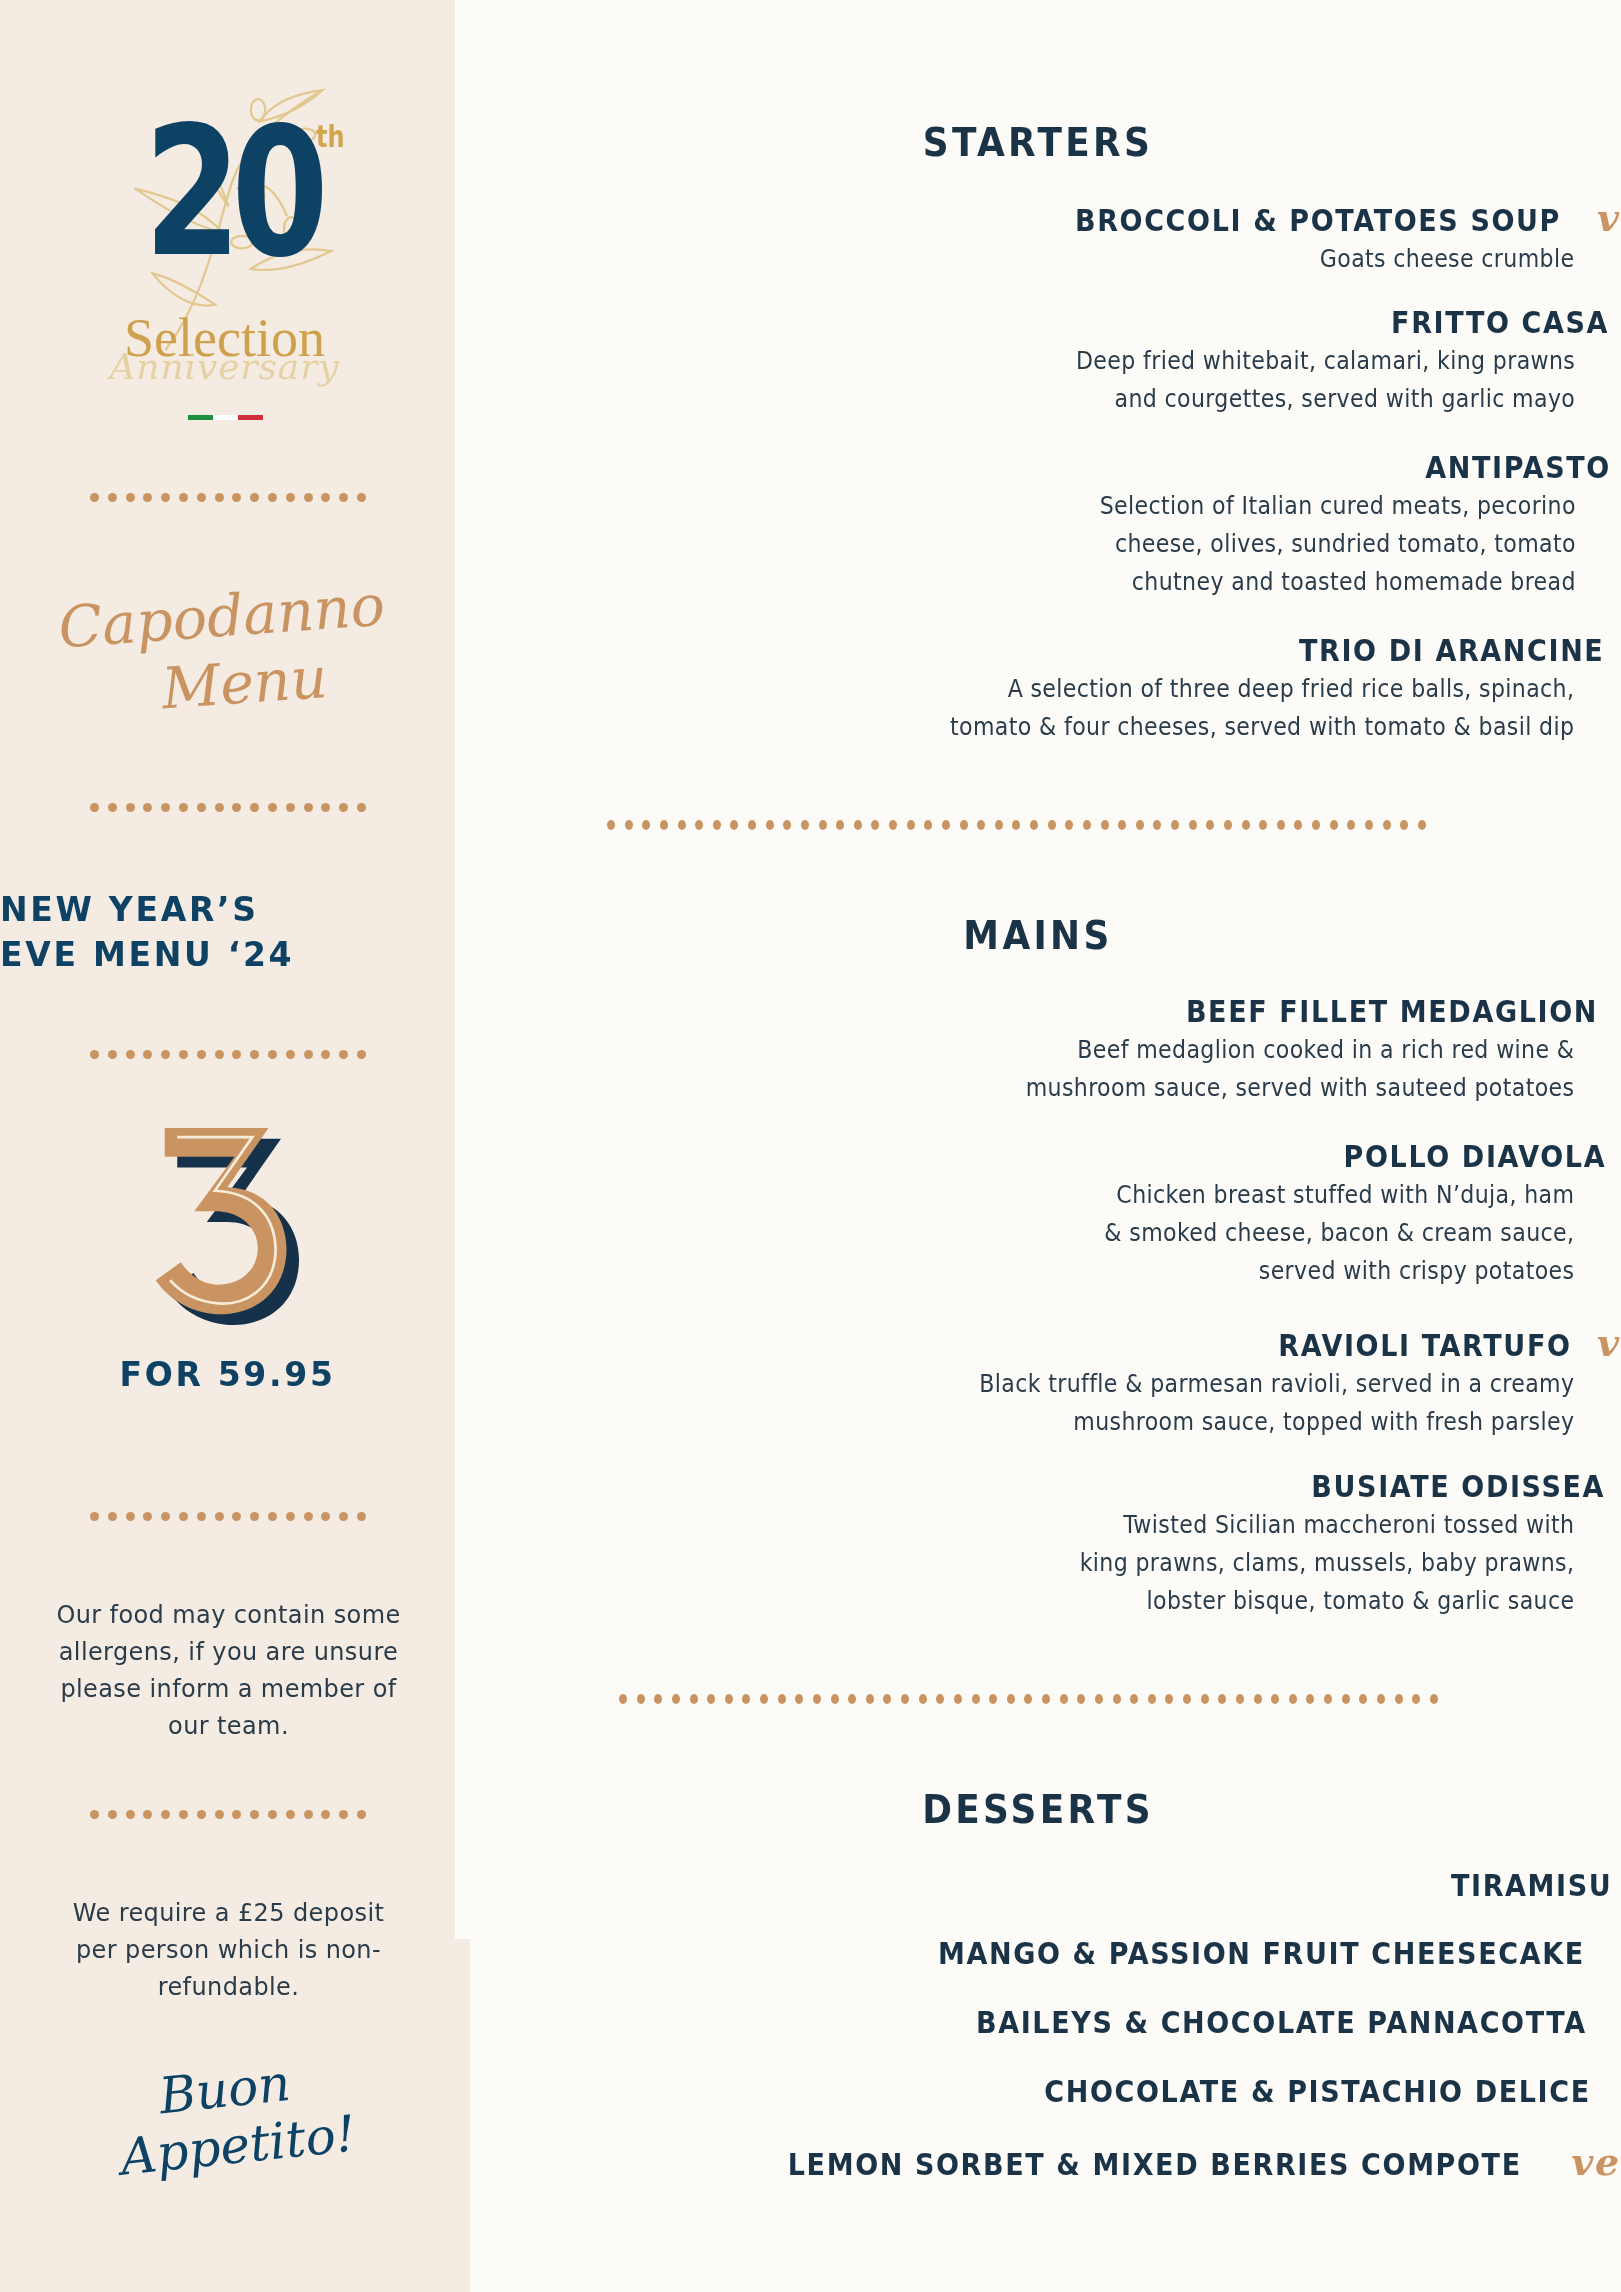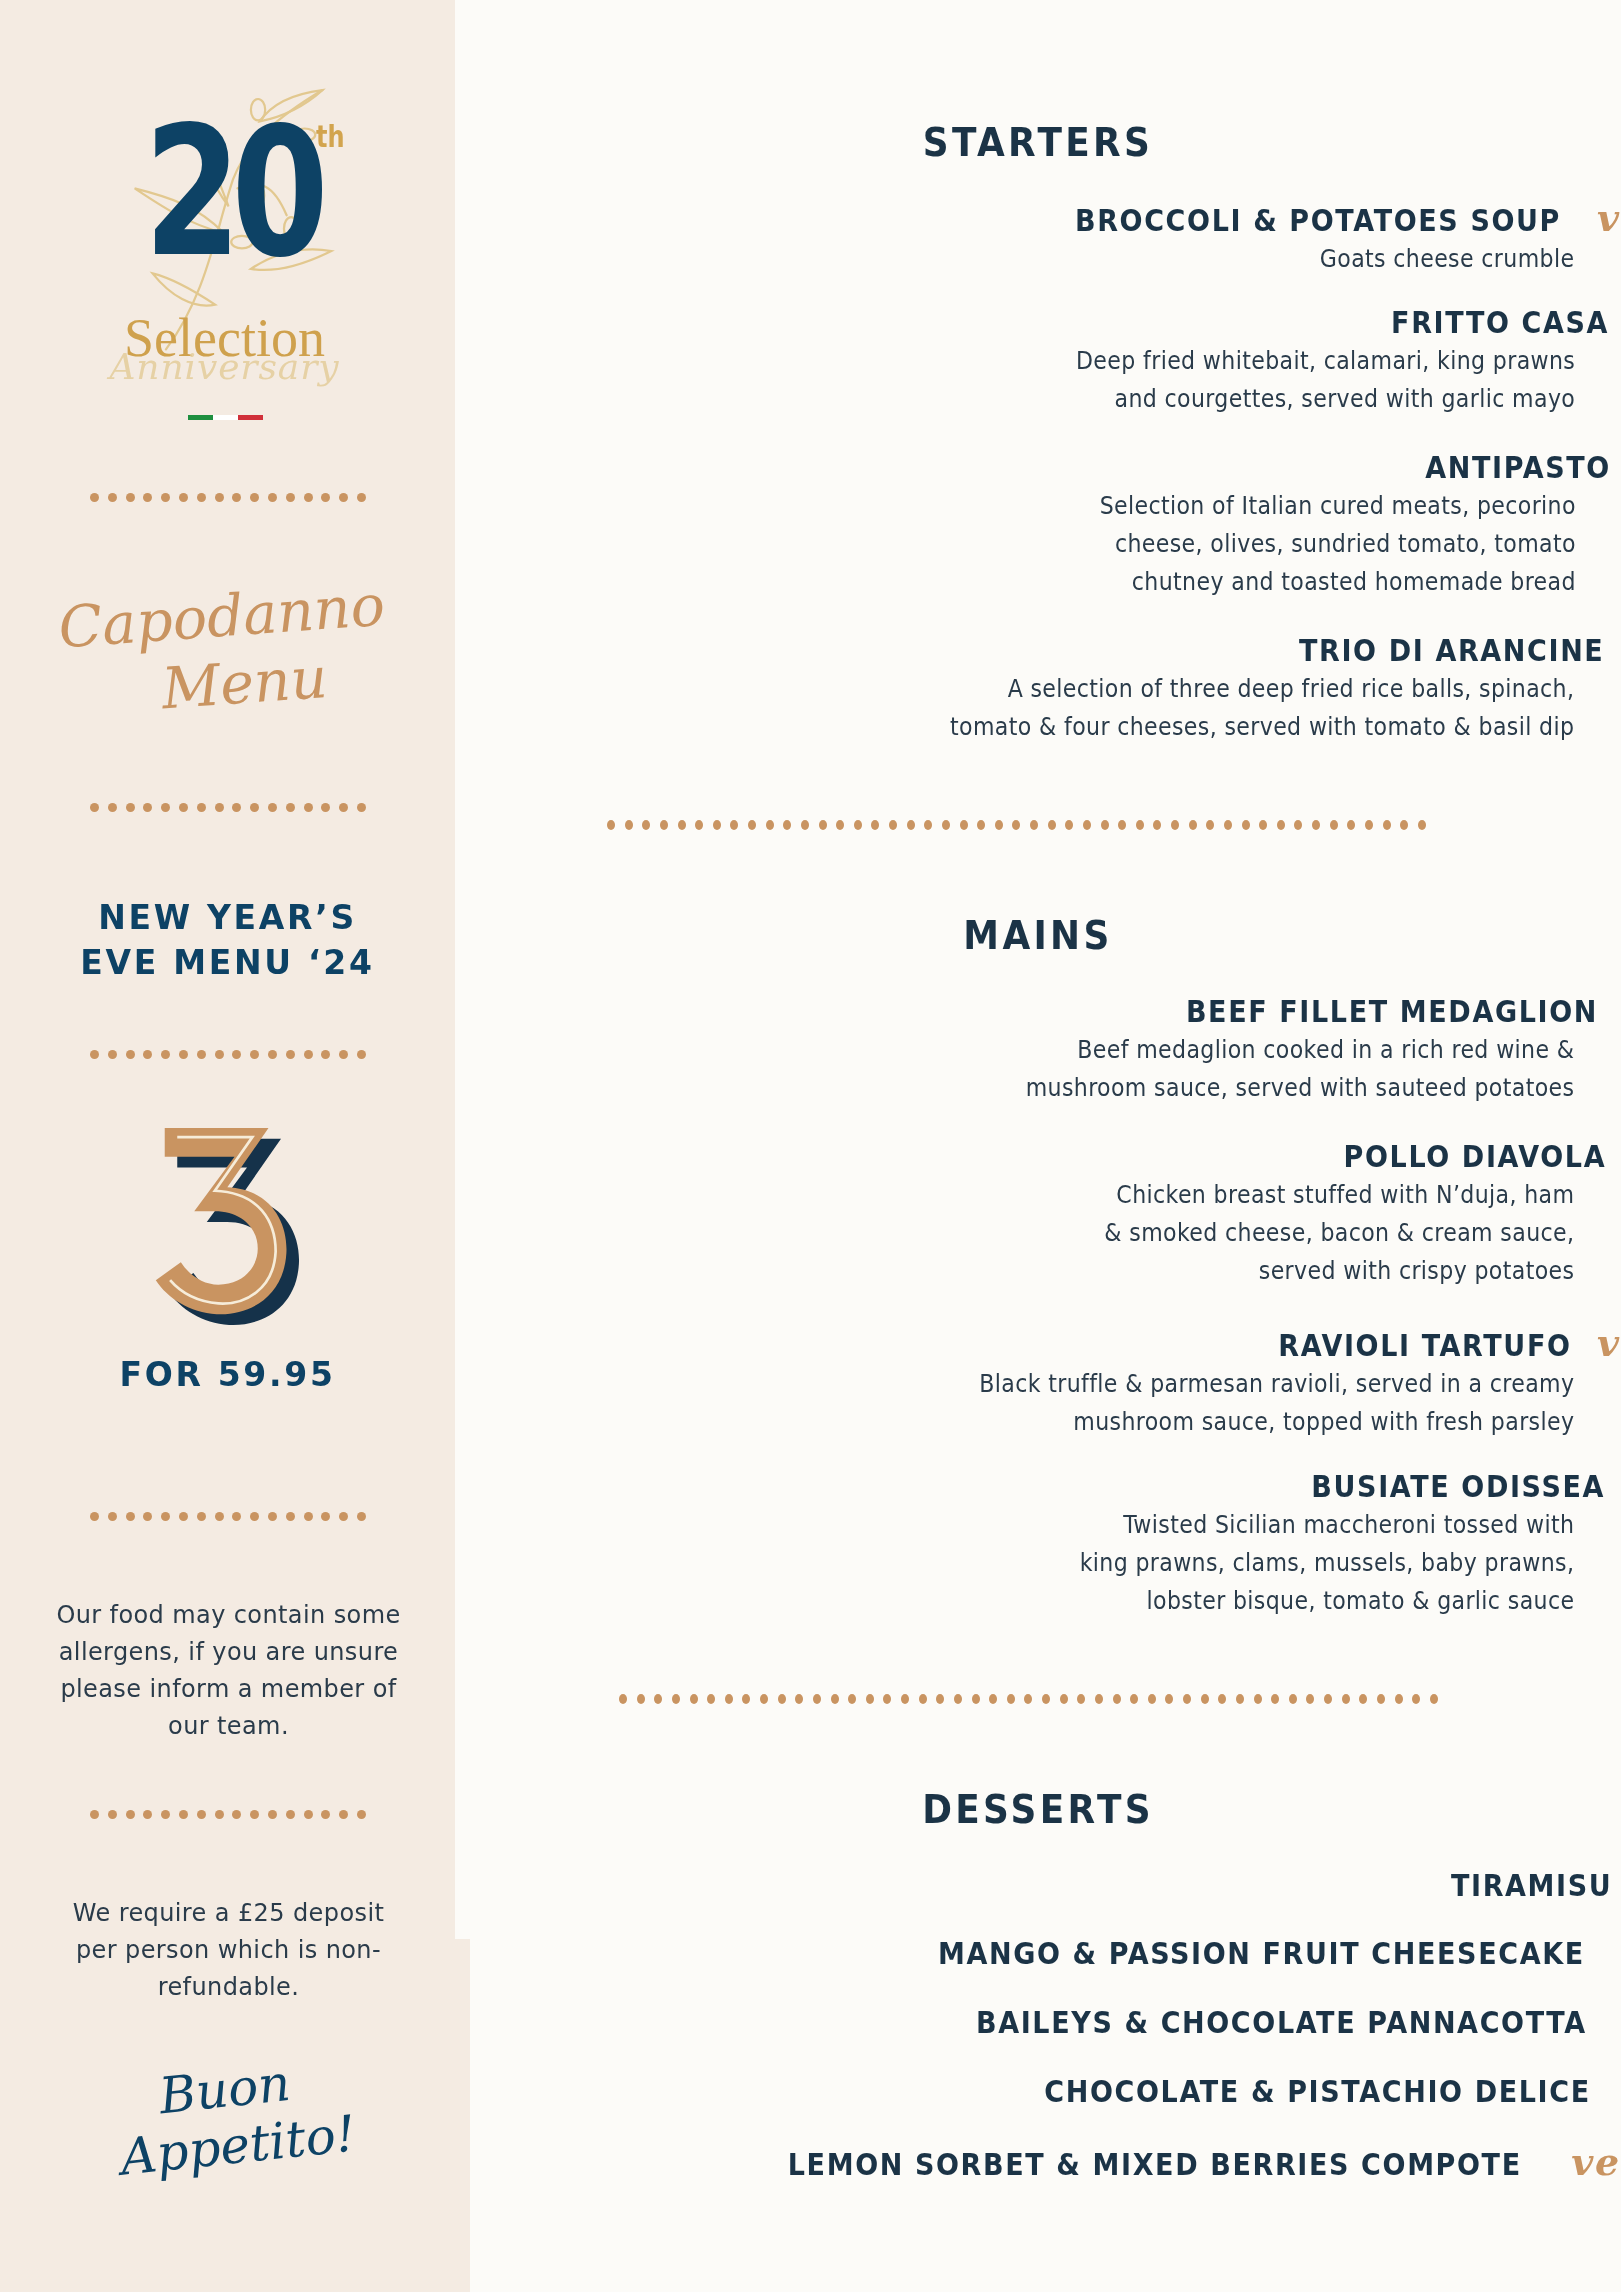--- a/index.html
+++ b/index.html
@@ -55,23 +55,23 @@
     .dots i { display: block; width: 9px; height: 9px; border-radius: 50%; background: #c99461; }
     .dots.main-dots i { width: 8px; height: 9.9px; border-radius: 50%; }
 
     
     .script {
       position: absolute; text-align: center;
       font-family: "DejaVu Serif", serif; font-style: italic;
     }
     .cap-menu { left: 36px; top: 582px; width: 376px; color: #c99461; font-size: 57px; line-height: 68px; transform: rotate(-4deg); }
     .nye {
-      position: absolute; left: 0; top: 887px; width: 455px; text-align: center;
+      position: absolute; left: 0; top: 887px; width: 455px; 
       font-family: "DejaVu Sans", sans-serif; font-weight: bold;
-      color: #0d4265; font-size: 33px; line-height: 45px; letter-spacing: 2.7px; margin-top: 8px;
+      color: #0d4265; font-size: 33px; line-height: 45px; letter-spacing: 2.7px;
     }
     .three {
       position: absolute; left: 154px; top: 1119px; width: 161px; height: 215px;
     }
     .courses {
       position: absolute; left: 0; top: 1352px; width: 455px; text-align: center;
       font-family: "DejaVu Sans", sans-serif; font-weight: bold;
       color: #0d4265; font-size: 33px; line-height: 45px; letter-spacing: 2.7px;
     }
     .note {

